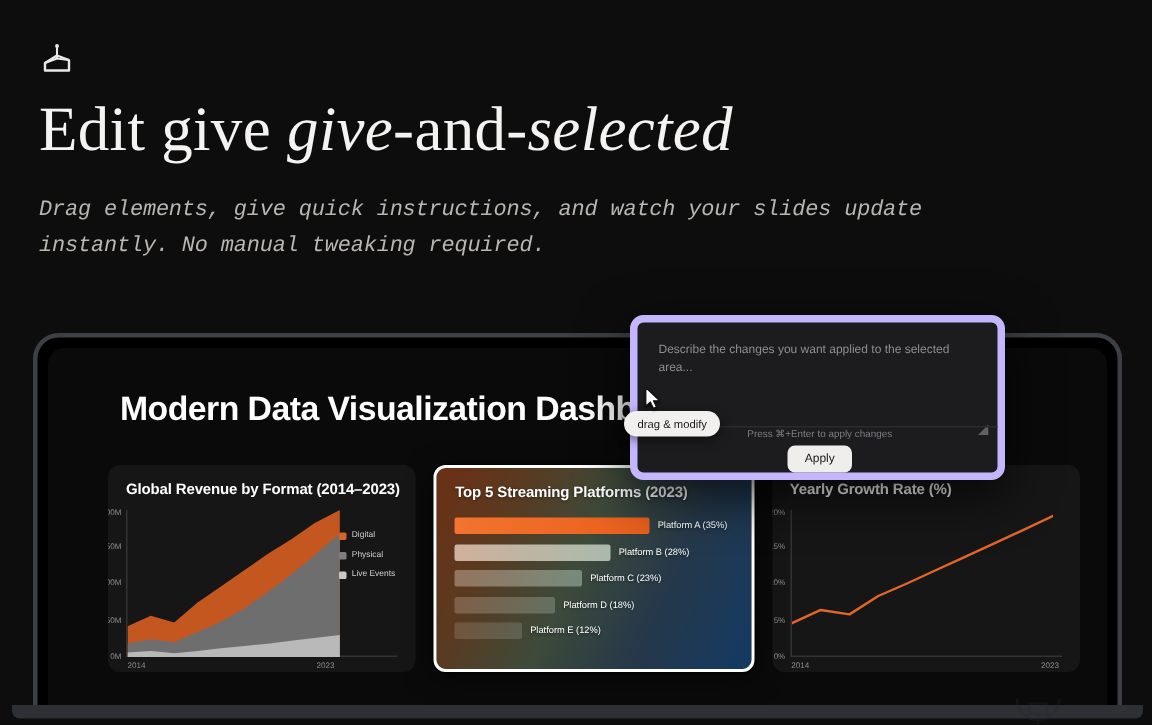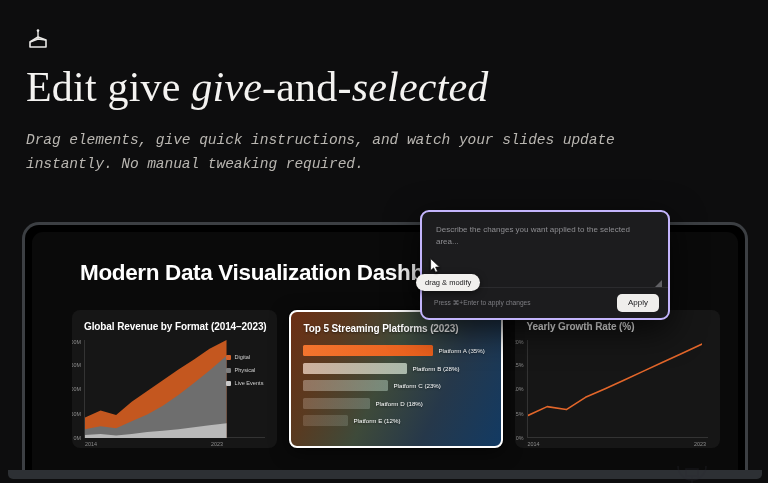--- a/index.html
+++ b/index.html
@@ -126,38 +126,39 @@
   .bar-lbl { font-size: 6.2px; color: #ffffff; white-space: nowrap; text-shadow: 0 1px 2px rgba(0,0,0,.45); }
 
   
   .linewrap { position: relative; margin-top: 8px; height: 98px; }
 
   
   .cmd-panel {
     position: absolute; left: 420px; top: 210px;
     width: 250px; height: 110px;
     background: #1c1c1e;
-    border: 2px solid #c4b5fd;
+    border: 5px solid #c4b5fd;
     border-radius: 9px;
     box-shadow: 0 10px 34px rgba(0,0,0,.72);
     z-index: 20;
   }
   .cmd-ph {
     position: absolute; left: 14px; top: 12px; right: 16px;
     font-size: 8px; color: #8e8e92; line-height: 1.55;
   }
   .cmd-resize {
     position: absolute; right: 6px; top: 68px;
     width: 7px; height: 7px; opacity: .55;
   }
   .cmd-foot {
     position: absolute; left: 0; right: 0; bottom: 0; height: 31px;
     border-top: 1px solid #2b2b2e;
     display: flex; align-items: center; justify-content: space-between;
     padding: 0 9px 0 12px;
+    flex-direction: column;
   }
   .cmd-hint { font-size: 6.6px; color: #7e7e83; white-space: nowrap; }
   .cmd-apply {
     background: #efeeec; color: #17171a;
     font-size: 8px; font-weight: 400;
     padding: 5px 11px; border-radius: 5px; border: none;
     line-height: 1;
   }
   .drag-badge {
     position: absolute; left: 416px; top: 274px;

